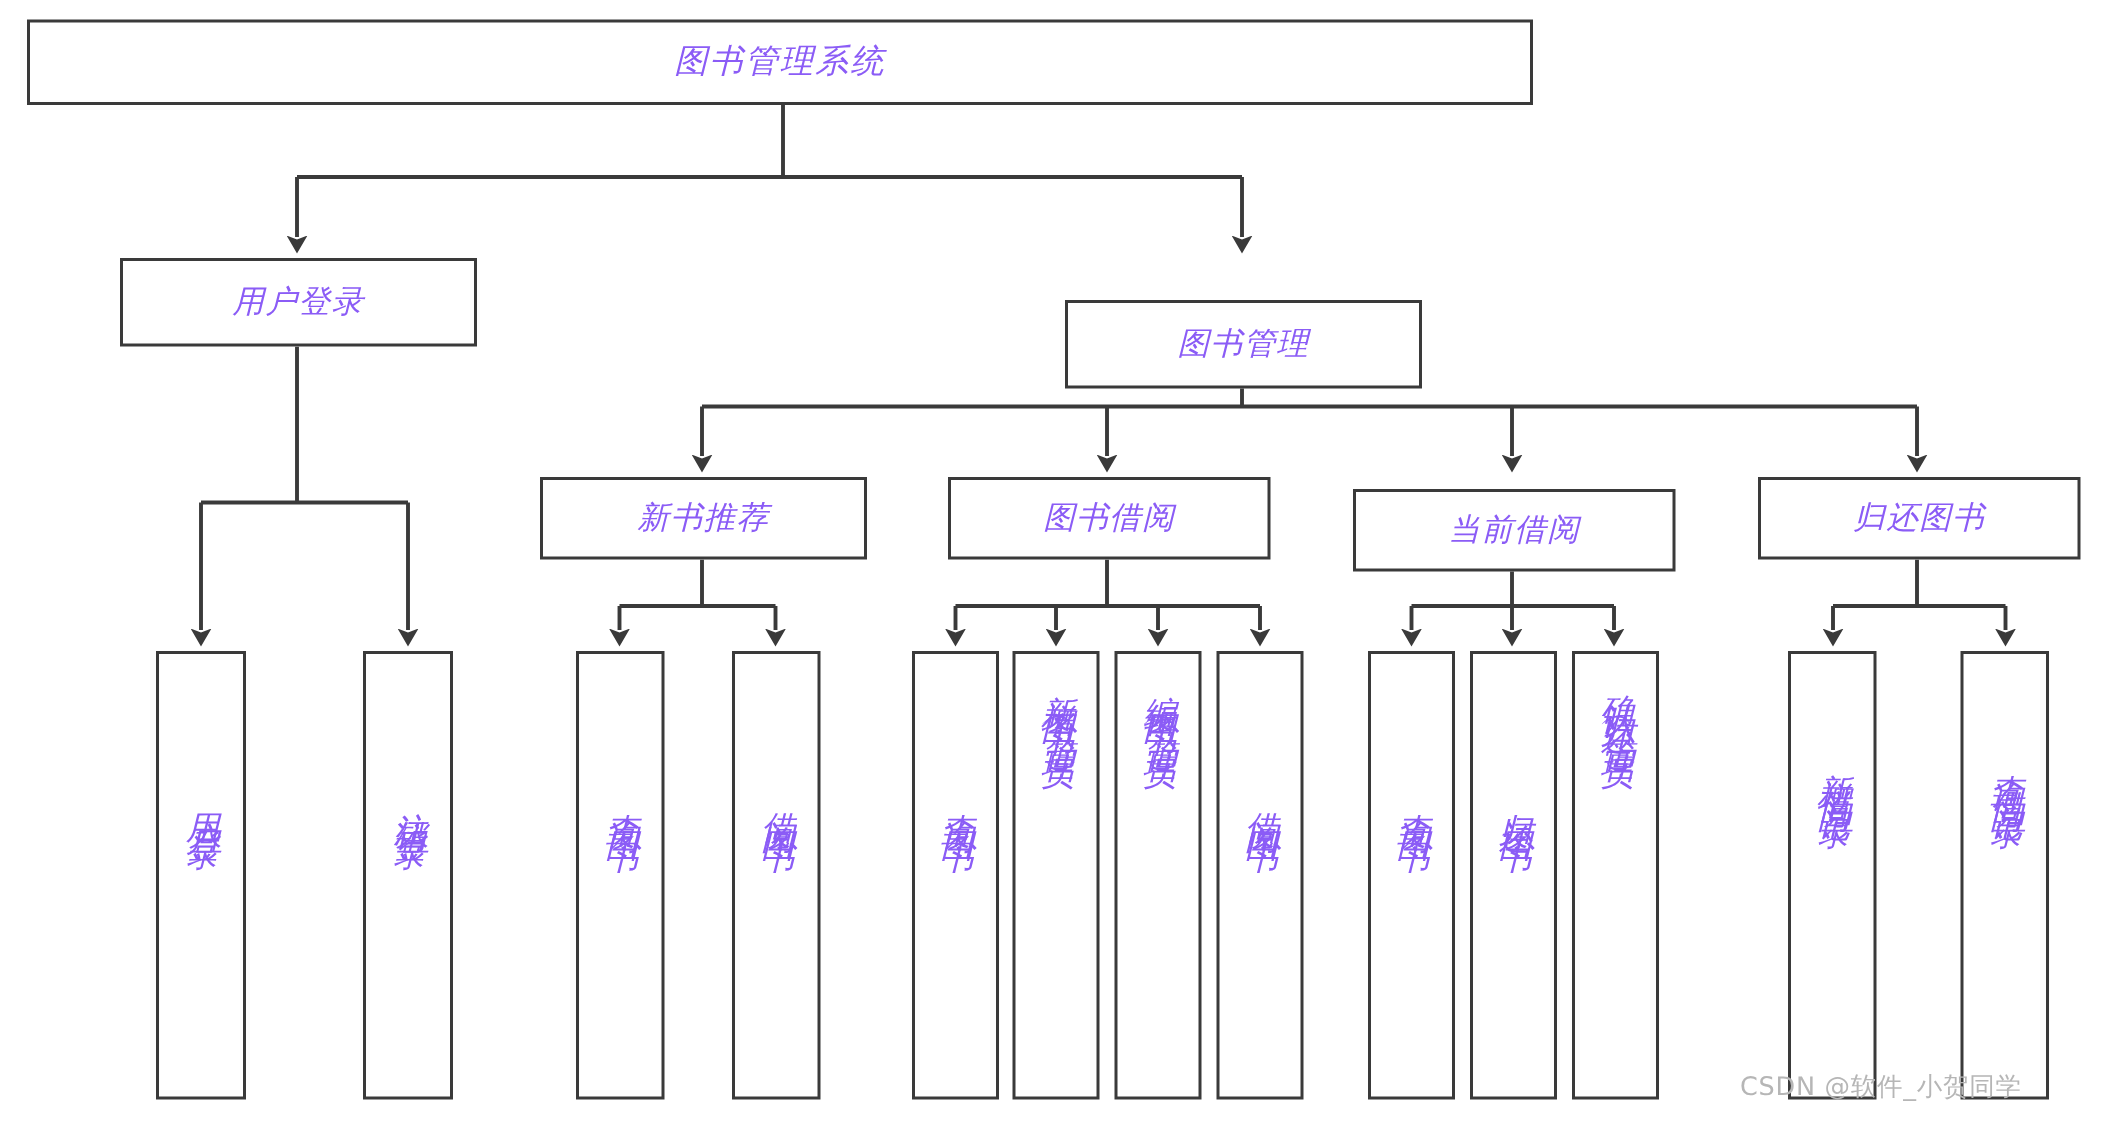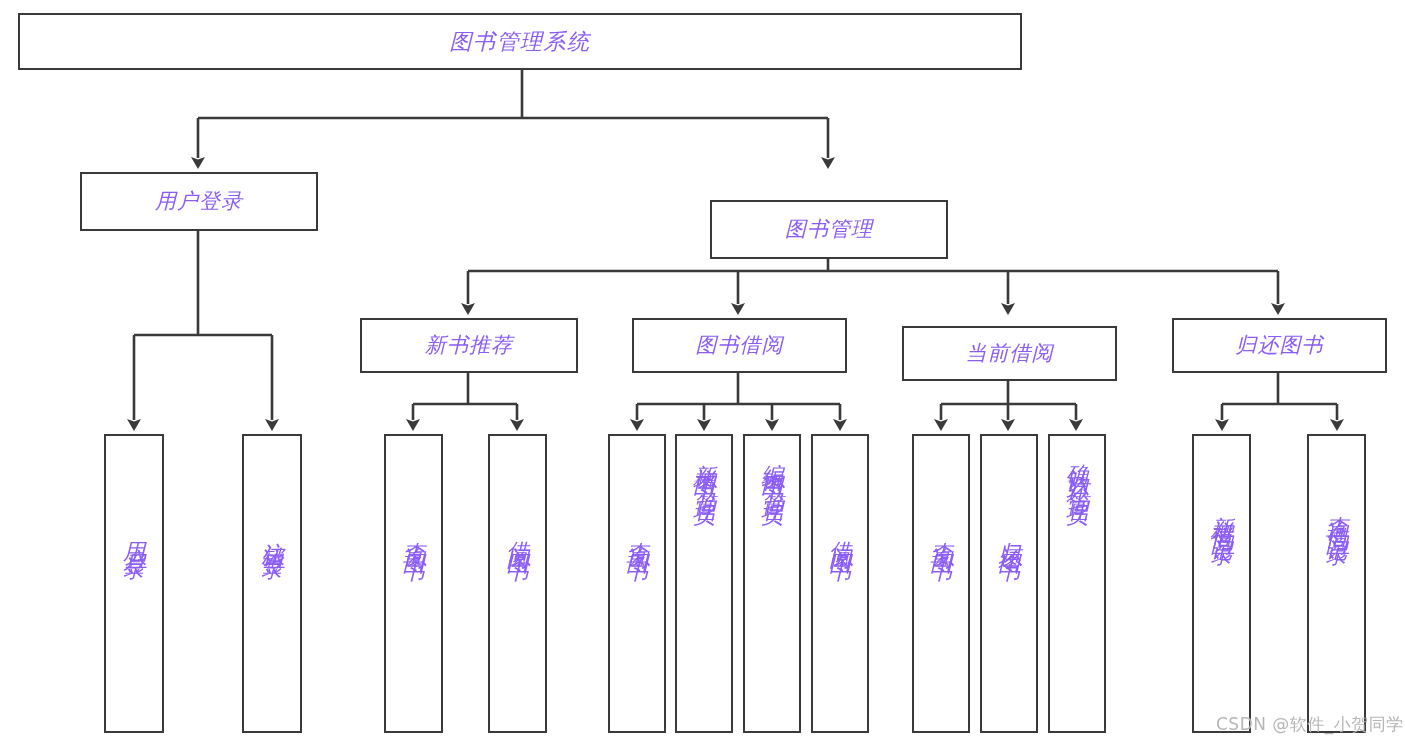--- a/index.html
+++ b/index.html
@@ -44,21 +44,21 @@
     font-size:22px;
     letter-spacing:6px;
     line-height:1;
     white-space:nowrap;
   }
   .node.leaf.mid .label{margin-top:78px;}
   .node.leaf.mid2 .label{margin-top:52px;}
 
   .watermark{
     position:absolute;
-    left:1216px;top:713px;
+    left:1160px;top:713px;
     font-size:17px;
     color:#b6b6b6;
     letter-spacing:0.5px;
     white-space:nowrap;
   }
 </style>
 </head>
 <body>
 
 <div id="canvas">

